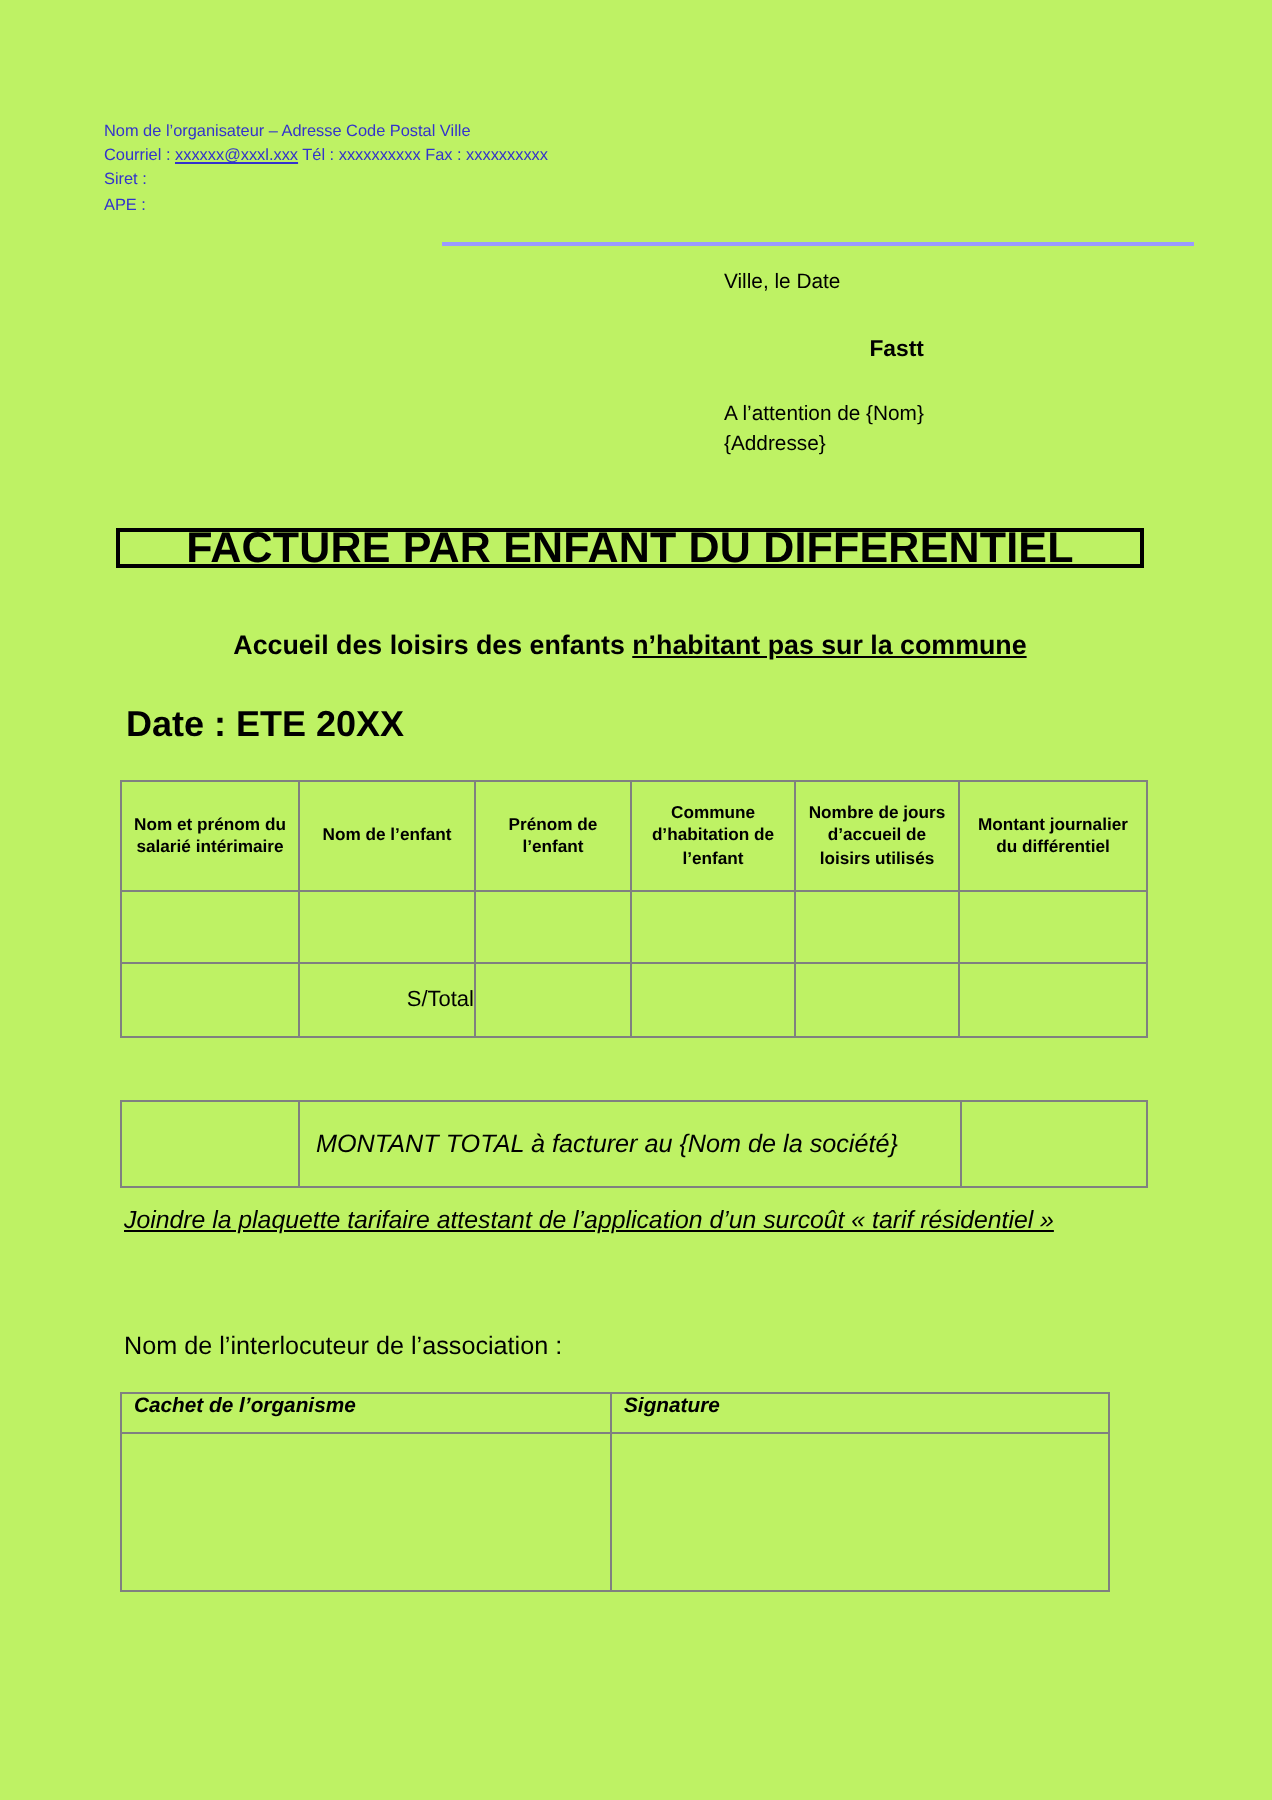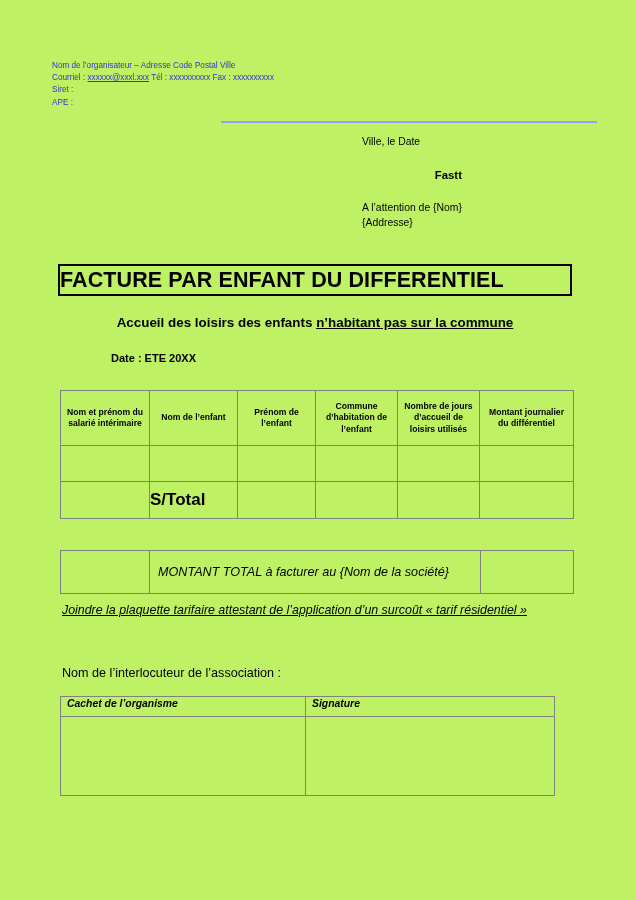--- a/index.html
+++ b/index.html
@@ -70,25 +70,26 @@
     text-align: right;
   }
   .recipient .ln { display: block; }
 
   
   .title-box {
     position: absolute;
     left: 58px;
     top: 264px;
     width: 514px;
-    height: 32px;
+    height: 20px;
     border: 2px solid #000000;
     box-sizing: border-box;
     display: flex;
     align-items: center;
+    justify-content: center;
   }
   .title-box .title-text {
     font-size: 21.5px;
     font-weight: bold;
     letter-spacing: 0.1px;
     white-space: nowrap;
   }
 
   .subtitle {
     position: absolute;
@@ -98,23 +99,22 @@
     text-align: center;
     font-size: 13.4px;
     font-weight: bold;
   }
   .subtitle .u { text-decoration: underline; }
 
   .date-line {
     position: absolute;
     left: 63px;
     top: 352px;
-    font-size: 11px;
-    font-weight: bold;
-    margin-left: 48px;
+    font-size: 18px;
+    font-weight: bold;
   }
 
   
   .data-table {
     position: absolute;
     left: 60px;
     top: 390px;
     width: 513px;
     border-collapse: collapse;
     table-layout: fixed;
@@ -128,23 +128,22 @@
   .data-table thead td {
     font-size: 8.6px;
     font-weight: bold;
     line-height: 11.4px;
     text-align: center;
     height: 50px;
     padding: 2px 3px;
   }
   .data-table tbody td {
     height: 35px;
-    font-size: 17px;
-    text-align: left;
-    font-weight: bold;
+    font-size: 11px;
+    text-align: right;
   }
   .data-table tbody tr.row-total td { height: 36px; }
 
   
   .total-table {
     position: absolute;
     left: 60px;
     top: 550px;
     width: 513px;
     border-collapse: collapse;

